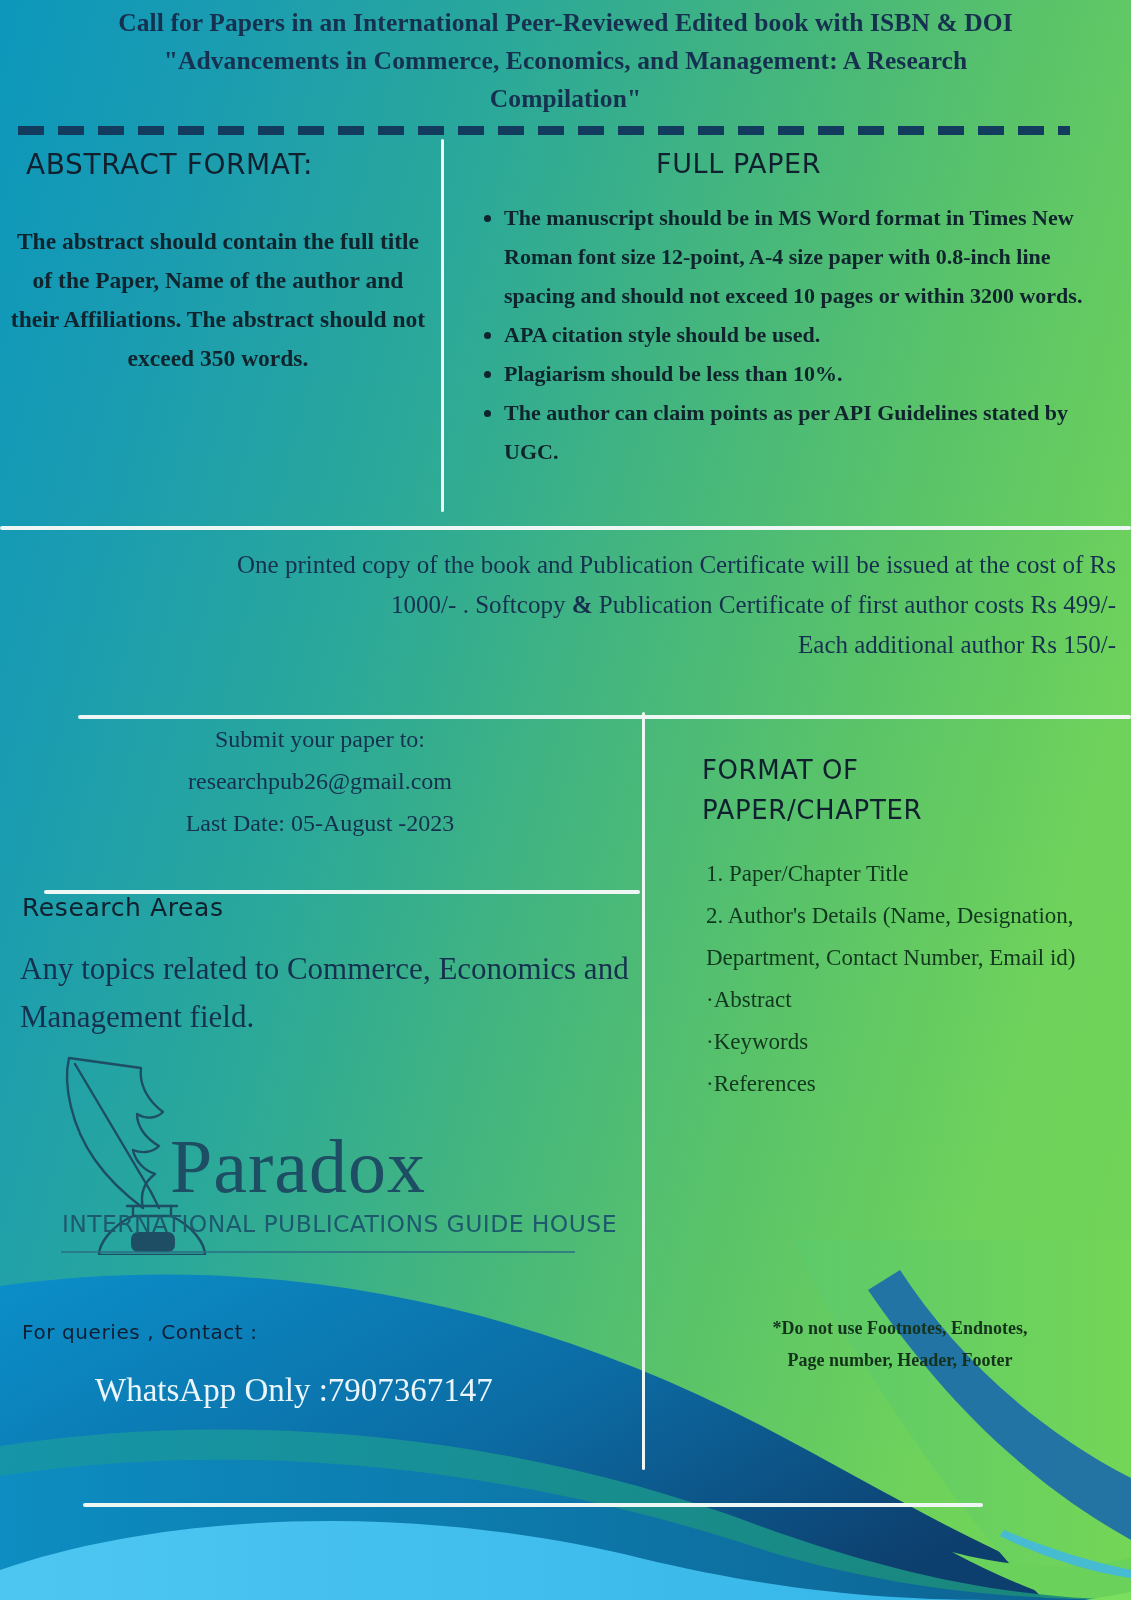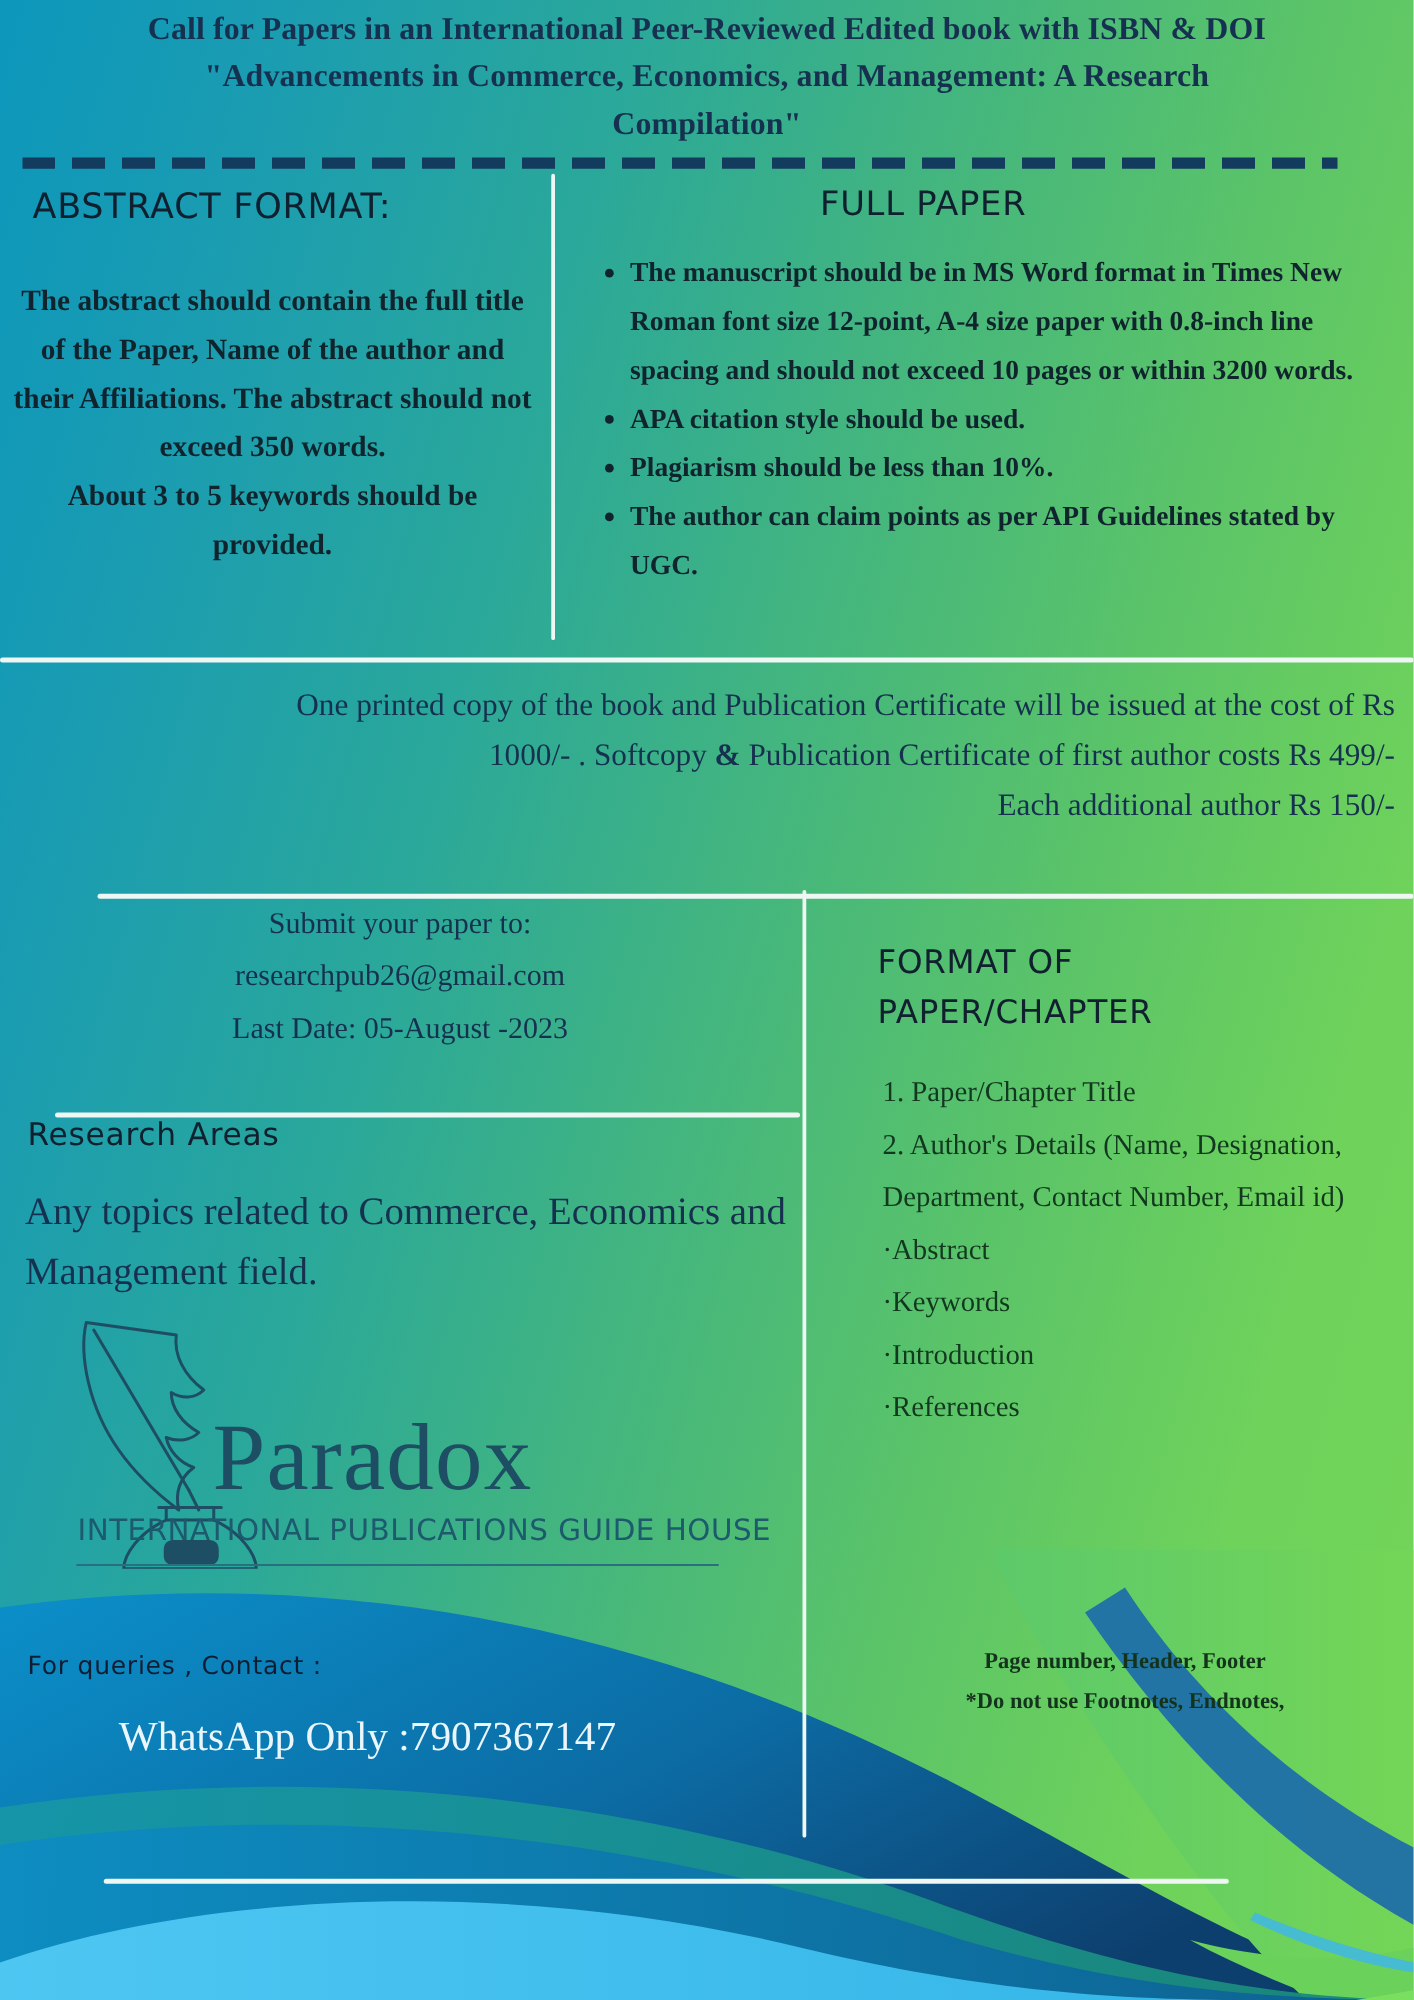--- a/index.html
+++ b/index.html
@@ -174,21 +174,20 @@
     <div>Call for Papers in an International Peer-Reviewed Edited book with ISBN &amp; DOI</div>
     <div>"Advancements in Commerce, Economics, and Management: A Research</div>
     <div>Compilation"</div>
   </div>
 
   <div class="dashed-rule"></div>
 
   <div class="sans-title abs-title">ABSTRACT FORMAT:</div>
   <div class="abs-body">
     <span>The abstract should contain the full title of the Paper, Name of the author and their Affiliations. The abstract should not exceed 350 words.</span>
-    <span class="p2">About 3 to 5 keywords should be provided.</span>
   </div>
 
   <div class="vline" style="left:441px;top:139px;height:373px;"></div>
 
   <div class="sans-title fp-title">FULL PAPER</div>
   <ul class="fp-list">
     <li>The manuscript should be in MS Word format in Times New Roman font size 12-point, A-4 size paper with 0.8-inch line spacing and should not exceed 10 pages or within 3200 words.</li>
     <li>APA citation style should be used.</li>
     <li> Plagiarism should be less than 10%.</li>
     <li>The author can claim points as per API Guidelines stated by UGC.</li>
@@ -249,24 +248,23 @@
   <div class="sans-title fmt-title">
     <div>FORMAT OF</div>
     <div>PAPER/CHAPTER</div>
   </div>
 
   <div class="fmt-list">
     <div>1. Paper/Chapter Title</div>
     <div>2. Author's Details (Name, Designation, Department, Contact Number, Email id)</div>
     <div class="sub">·Abstract</div>
     <div class="sub">·Keywords</div>
-    <div class="sub">·Introduction</div>
     <div class="sub">·References</div>
   </div>
 
   <div class="fmt-note">
+    <div>*Do not use Footnotes, Endnotes,</div>
     <div>Page number, Header, Footer</div>
-    <div>*Do not use Footnotes, Endnotes,</div>
   </div>
 
   <div class="wline" style="left:83px;top:1503px;width:900px;"></div>
 
 </div>
 
 </body></html>

